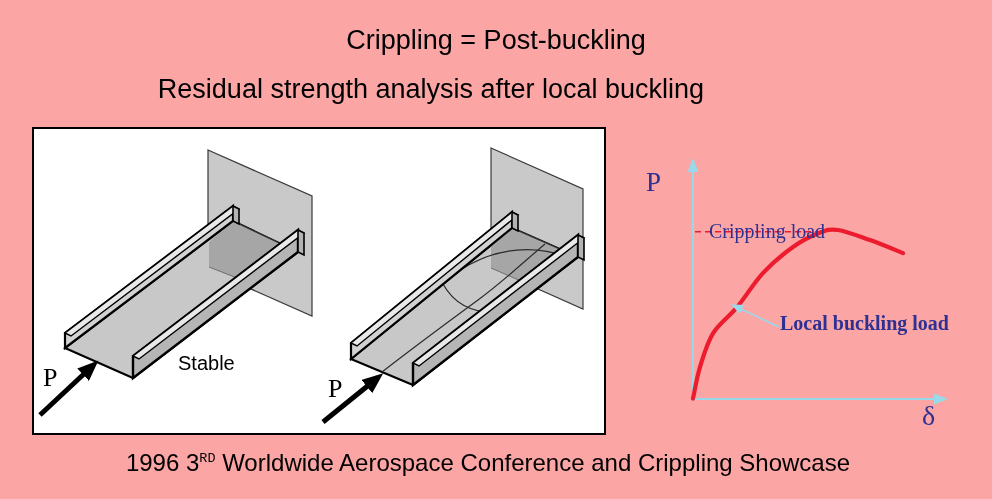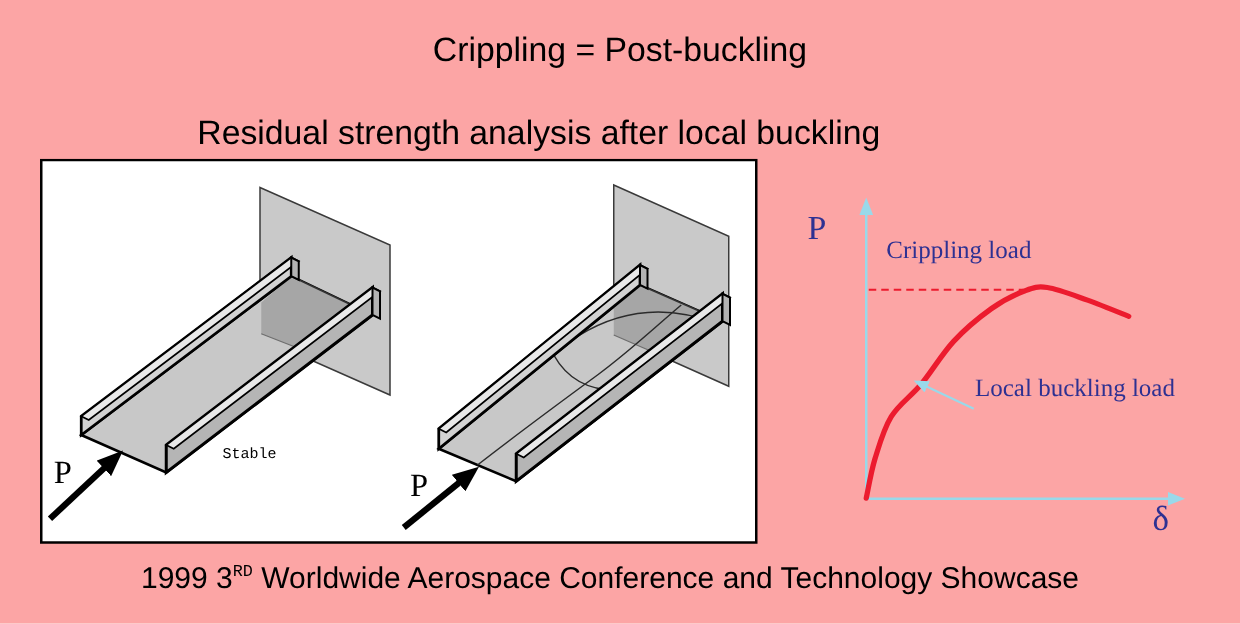--- a/index.html
+++ b/index.html
@@ -11,31 +11,31 @@
   .slide{
     position:relative;width:992px;height:499px;background:#fca5a5;overflow:hidden;
     font-family:"Liberation Sans",sans-serif;color:#000;
   }
   .title{
     position:absolute;top:24px;left:0;width:992px;text-align:center;
     font-size:27px;line-height:1.2;color:#000;
   }
   .subtitle{
     position:absolute;top:73px;left:0;width:862px;text-align:center;
-    font-size:27px;line-height:1.2;color:#000;margin-top:17px;
+    font-size:27px;line-height:1.2;color:#000;
   }
   .footer{
     position:absolute;top:449px;left:0;width:976px;text-align:center;
     font-size:24px;color:#000;
   }
   .footer sup{font-size:0.56em;font-family:Liberation Mono, monospace;}
   .diagram-svg{position:absolute;left:32px;top:127px;}
   .graph-svg{position:absolute;left:630px;top:145px;}
   .boxlabel{
-    position:absolute;font-size:12px;line-height:23px;color:#000;font-family:Liberation Mono, monospace;
+    position:absolute;font-size:20px;line-height:23px;color:#000;
   }
   .pload{
     position:absolute;font-family:"Liberation Serif",serif;font-size:26px;color:#000;
   }
   .glabel{
     position:absolute;font-family:"Liberation Serif",serif;font-size:20px;color:var(--navy);
     white-space:nowrap;
   }
   .gaxis{
     position:absolute;font-family:"Liberation Serif",serif;font-size:27px;color:var(--navy);
@@ -114,20 +114,20 @@
     </defs>
     <line x1="693" y1="399" x2="693" y2="170" class="axis" marker-end="url(#m-cyan)"></line>
     <line x1="692" y1="399" x2="936" y2="399" class="axis" marker-end="url(#m-cyan)"></line>
     <line id="crippling-dash" x1="695" y1="231.7" x2="821" y2="231.7" class="dashline"></line>
     <path id="load-curve" d="M693.0,398.5 C694.2,393.3 696.6,378.2 699.9,367.3 C703.3,356.5 706.8,343.3 713.0,333.3 C719.1,323.3 728.8,317.2 737.1,307.2 C745.4,297.1 753.6,283.2 762.9,273.1 C772.2,263.1 783.6,253.7 793.0,247.0 C802.3,240.3 811.5,235.9 819.0,233.0 C826.5,230.2 829.4,228.8 837.9,230.0 C846.4,231.2 859.2,236.3 870.0,240.1 C880.9,244.0 897.5,250.9 903.0,253.1" class="curve"></path>
     <line id="lb-arrow" x1="779" y1="327" x2="739.1" y2="308.2" class="annarrow" marker-end="url(#m-cyan-sm)"></line>
   </svg>
 
   <div class="gaxis" style="left:646px;top:167px;">P</div>
   <div class="gaxis" style="left:922px;top:400px;font-size:28px;">δ</div>
-  <div class="glabel" style="left:709px;top:189px;">Crippling load</div>
-  <div class="glabel" style="left:780px;top:300px;">Local buckling load</div>
+  <div class="glabel" style="left:709px;top:220px;">Crippling load</div>
+  <div class="glabel" style="left:780px;top:312px;font-weight:bold;">Local buckling load</div>
 
   <div class="footer">
-    <span>1999 3</span><sup>RD</sup><span> Worldwide Aerospace Conference and Technology Showcase</span>
+    <span>1996 3</span><sup>RD</sup><span> Worldwide Aerospace Conference and Crippling Showcase</span>
   </div>
 
 </div>
 
 </body></html>

